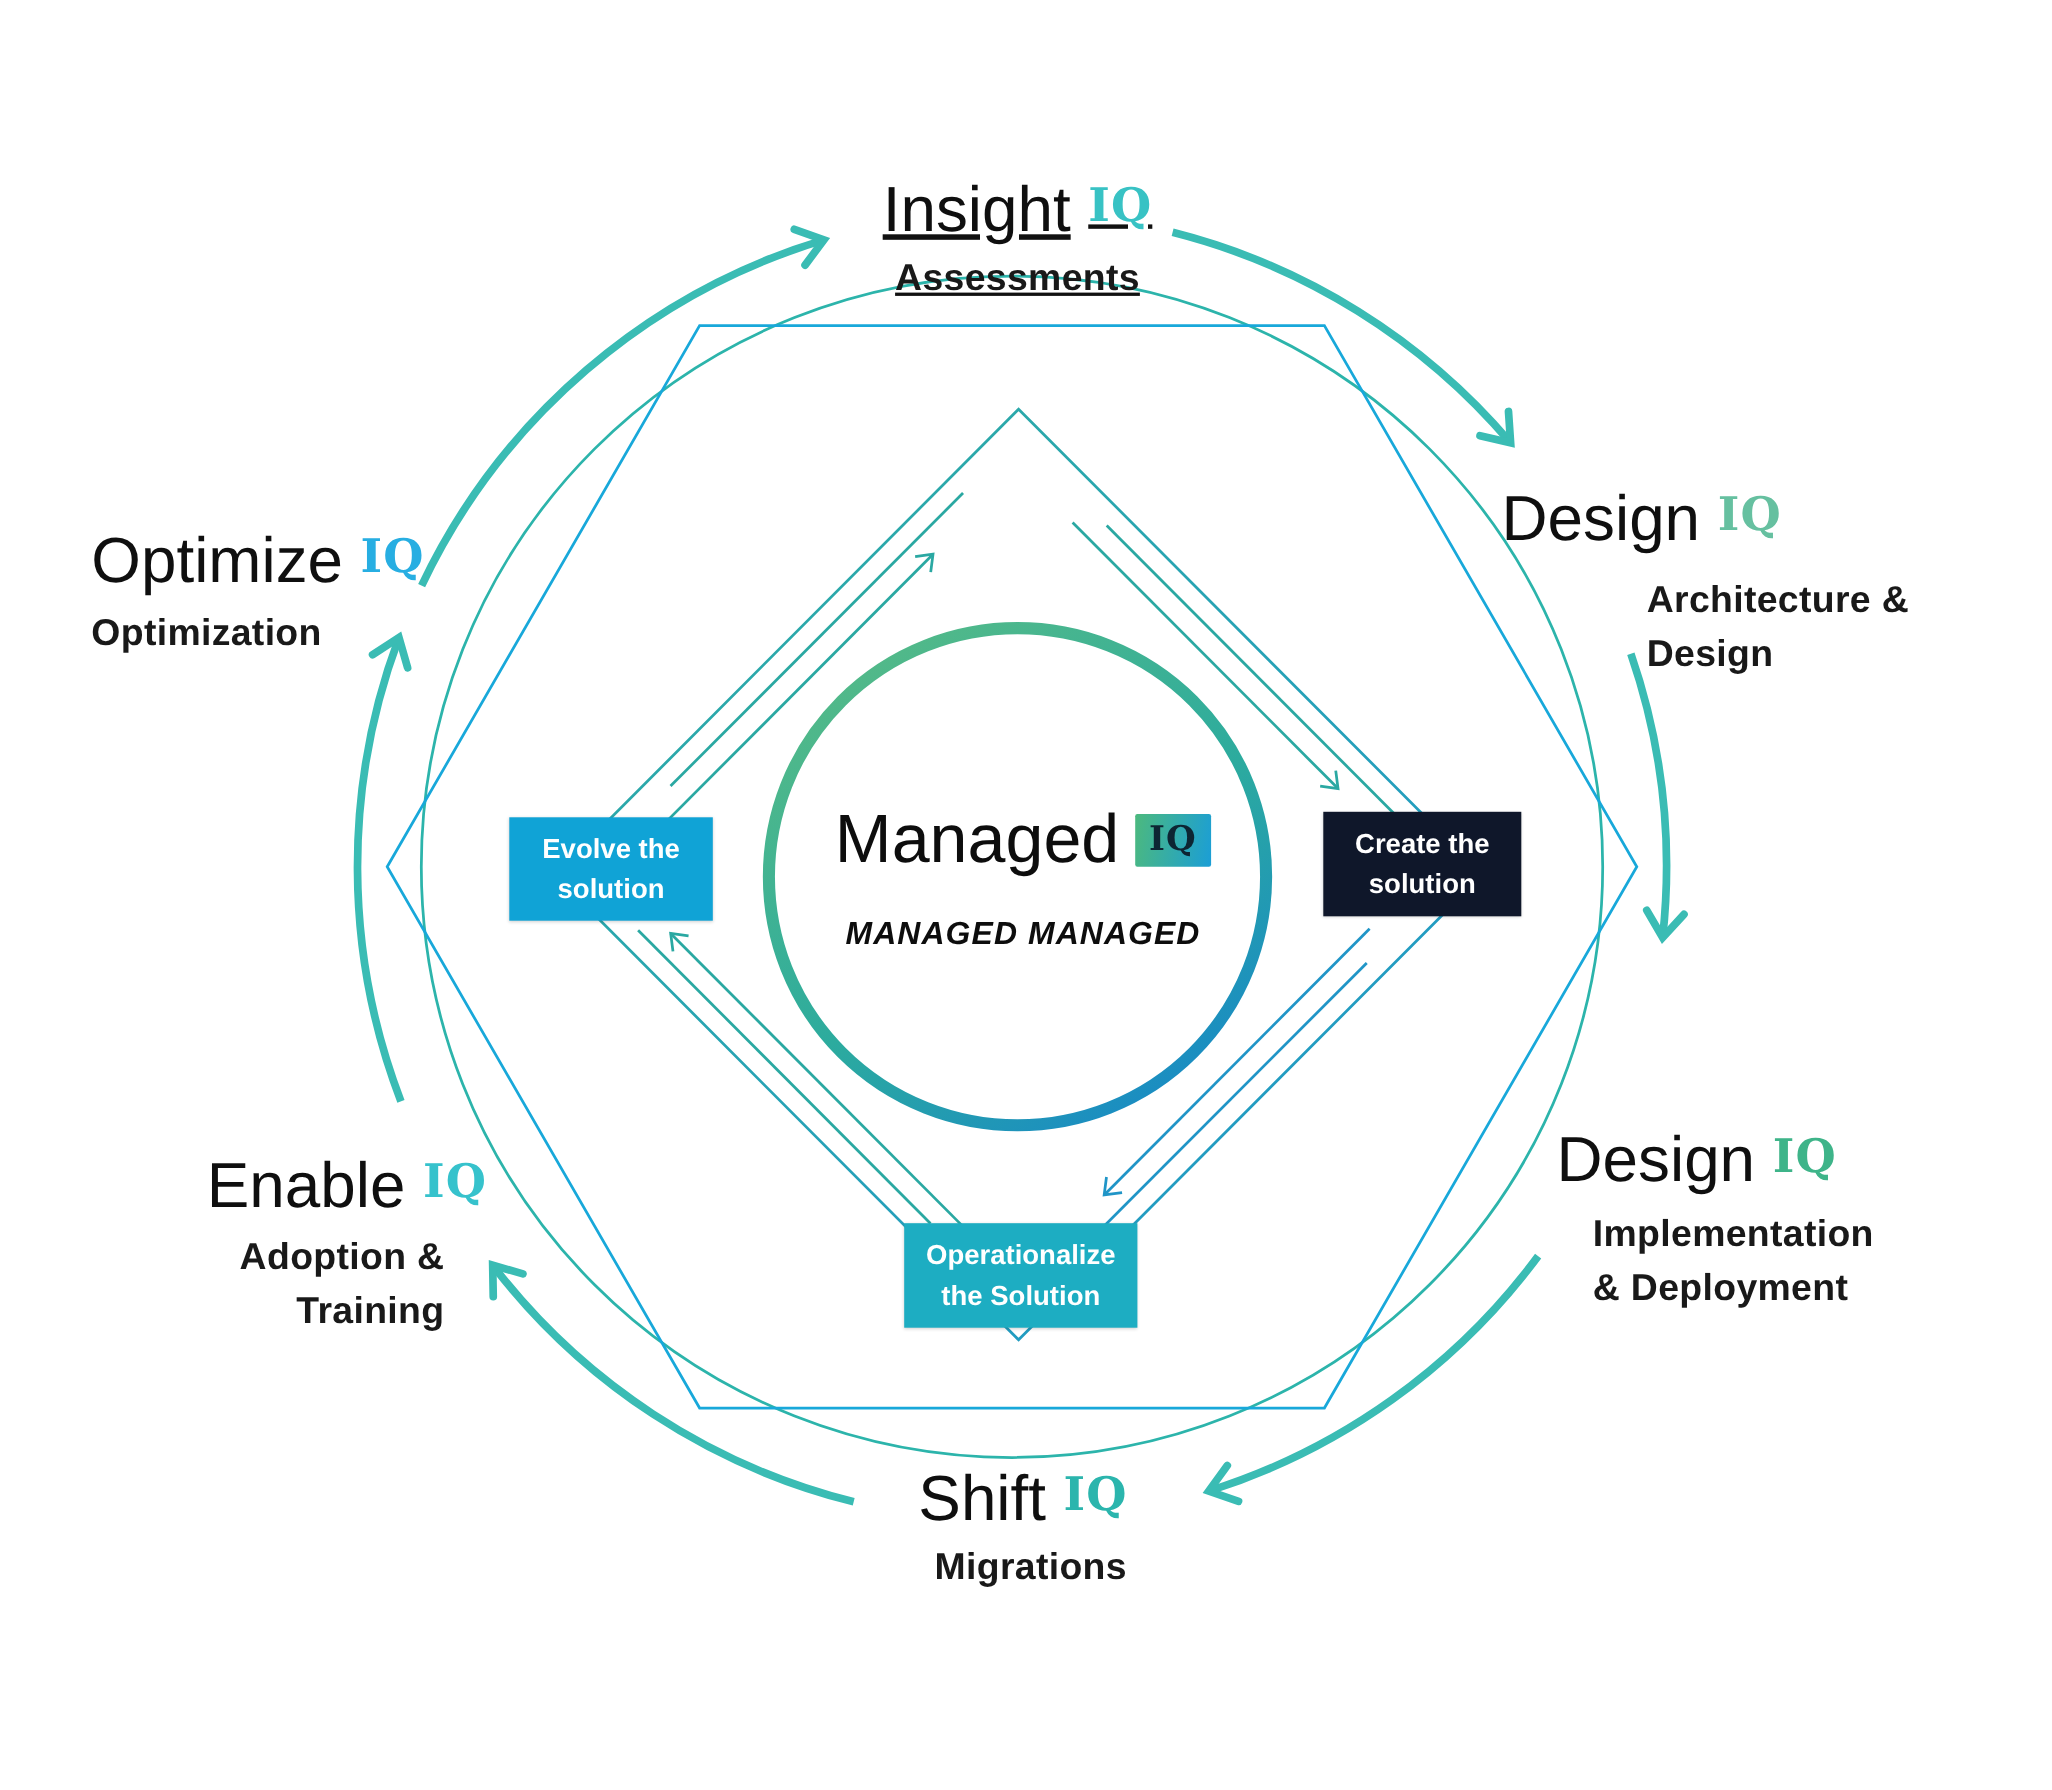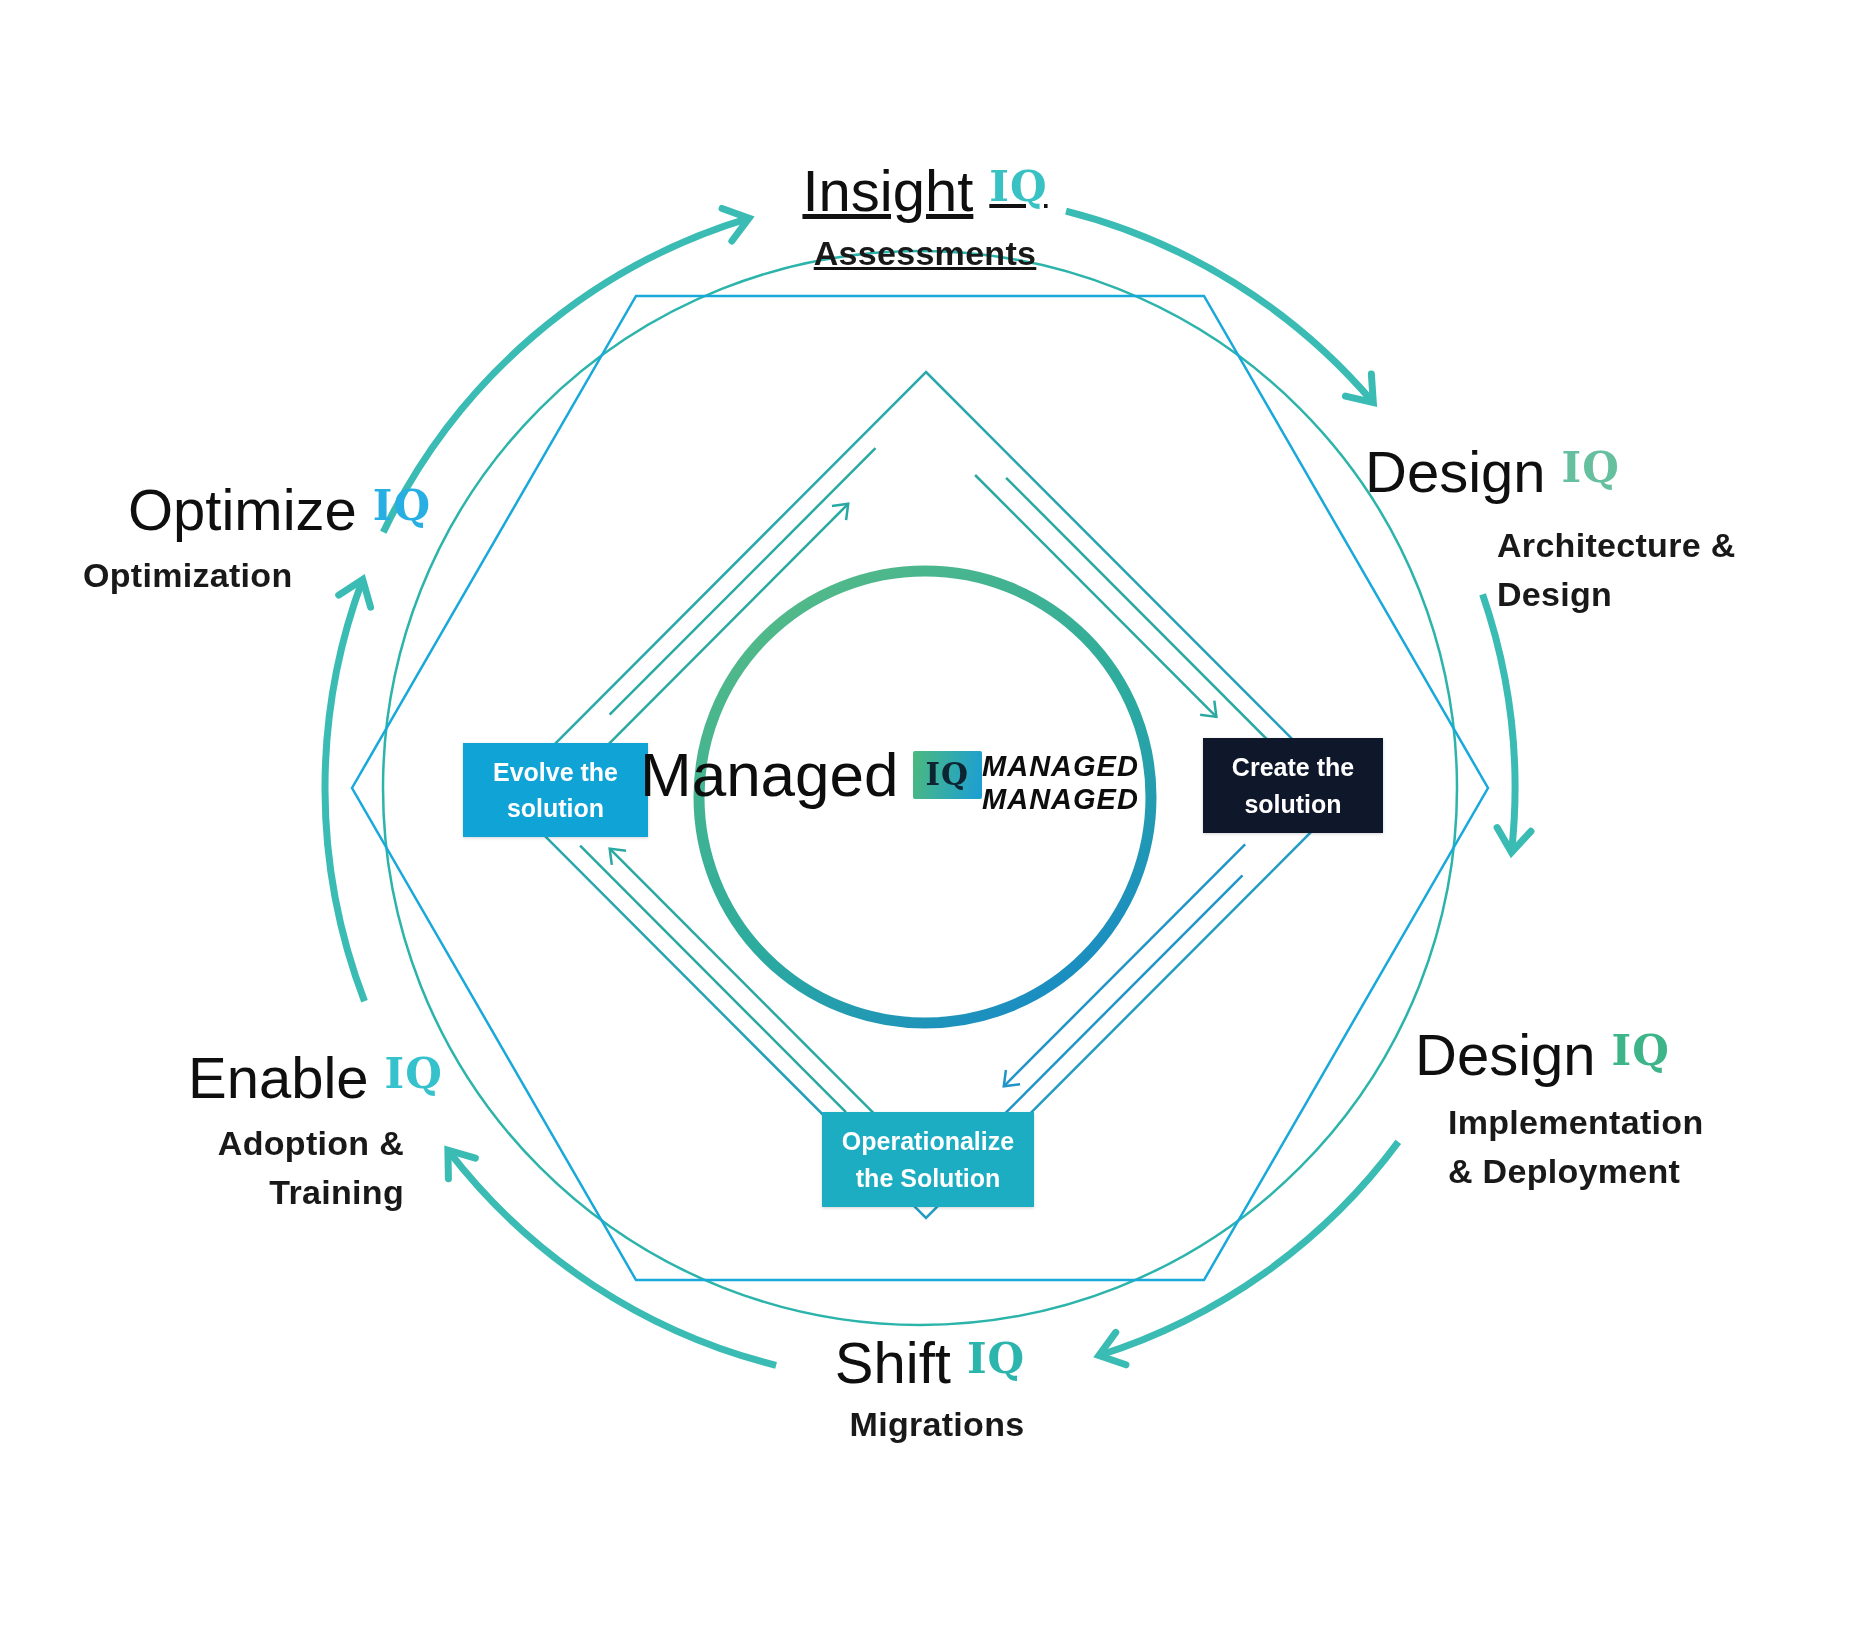--- a/index.html
+++ b/index.html
@@ -24,21 +24,21 @@
   .stage .sub{font-size:34px;font-weight:700;color:#191919;line-height:1.45;margin-top:12px;letter-spacing:.3px;}
   .prewrap{white-space:pre-line;}
   .center-col{display:flex;flex-direction:column;align-items:center;}
   
   .pbox{
     position:absolute;display:flex;align-items:center;justify-content:center;
     color:#fff;font-weight:700;font-size:25px;line-height:1.45;text-align:center;
     box-shadow:0 1px 3px rgba(0,0,0,.18);
   }
   
-  .hub{position:absolute;left:640px;top:733px;width:580px;display:flex;flex-direction:row;align-items:center;}
+  .hub{position:absolute;left:640px;top:733px;width:580px;display:flex;flex-direction:column;align-items:center;gap:21px;}
   .hub .row{display:flex;align-items:center;}
   .hub .managed{font-size:62px;font-weight:400;color:#0d0d0d;line-height:1;}
   .hub .iq-badge{
     margin-left:14px;padding:5px 13px 7px;border-radius:2px;
     background:linear-gradient(100deg,#4cb97e,#1b9ed6);
     color:#0d2533;font-family:"DejaVu Serif", serif;font-weight:700;font-size:31px;letter-spacing:1px;
   }
   .hub .svc{margin-top:17px;font-size:29px;font-weight:700;font-style:italic;color:#0d0d0d;letter-spacing:1px;}
 </style>
 </head>
@@ -151,20 +151,20 @@
   <div class="stage" style="left:188px;top:1049px;">
     <div class="trow">
       <span class="name">Enable</span>
       <span class="iq" style="color: rgb(54, 194, 204);">IQ</span>
     </div>
     <div class="sub prewrap" style="width:216px;text-align:right;margin-top:12px;">Adoption &amp;
 Training</div>
   </div>
 
   <div class="stage" style="left:83px;top:481px;">
-    <div class="trow" style="margin-left:45px;">
+    <div class="trow" style="">
       <span class="name">Optimize</span>
       <span class="iq" style="color: rgb(39, 174, 226);">IQ</span>
     </div>
     <div class="sub" style="margin-top:12px;">Optimization</div>
   </div>
 
 </div>
 
 </body></html>

